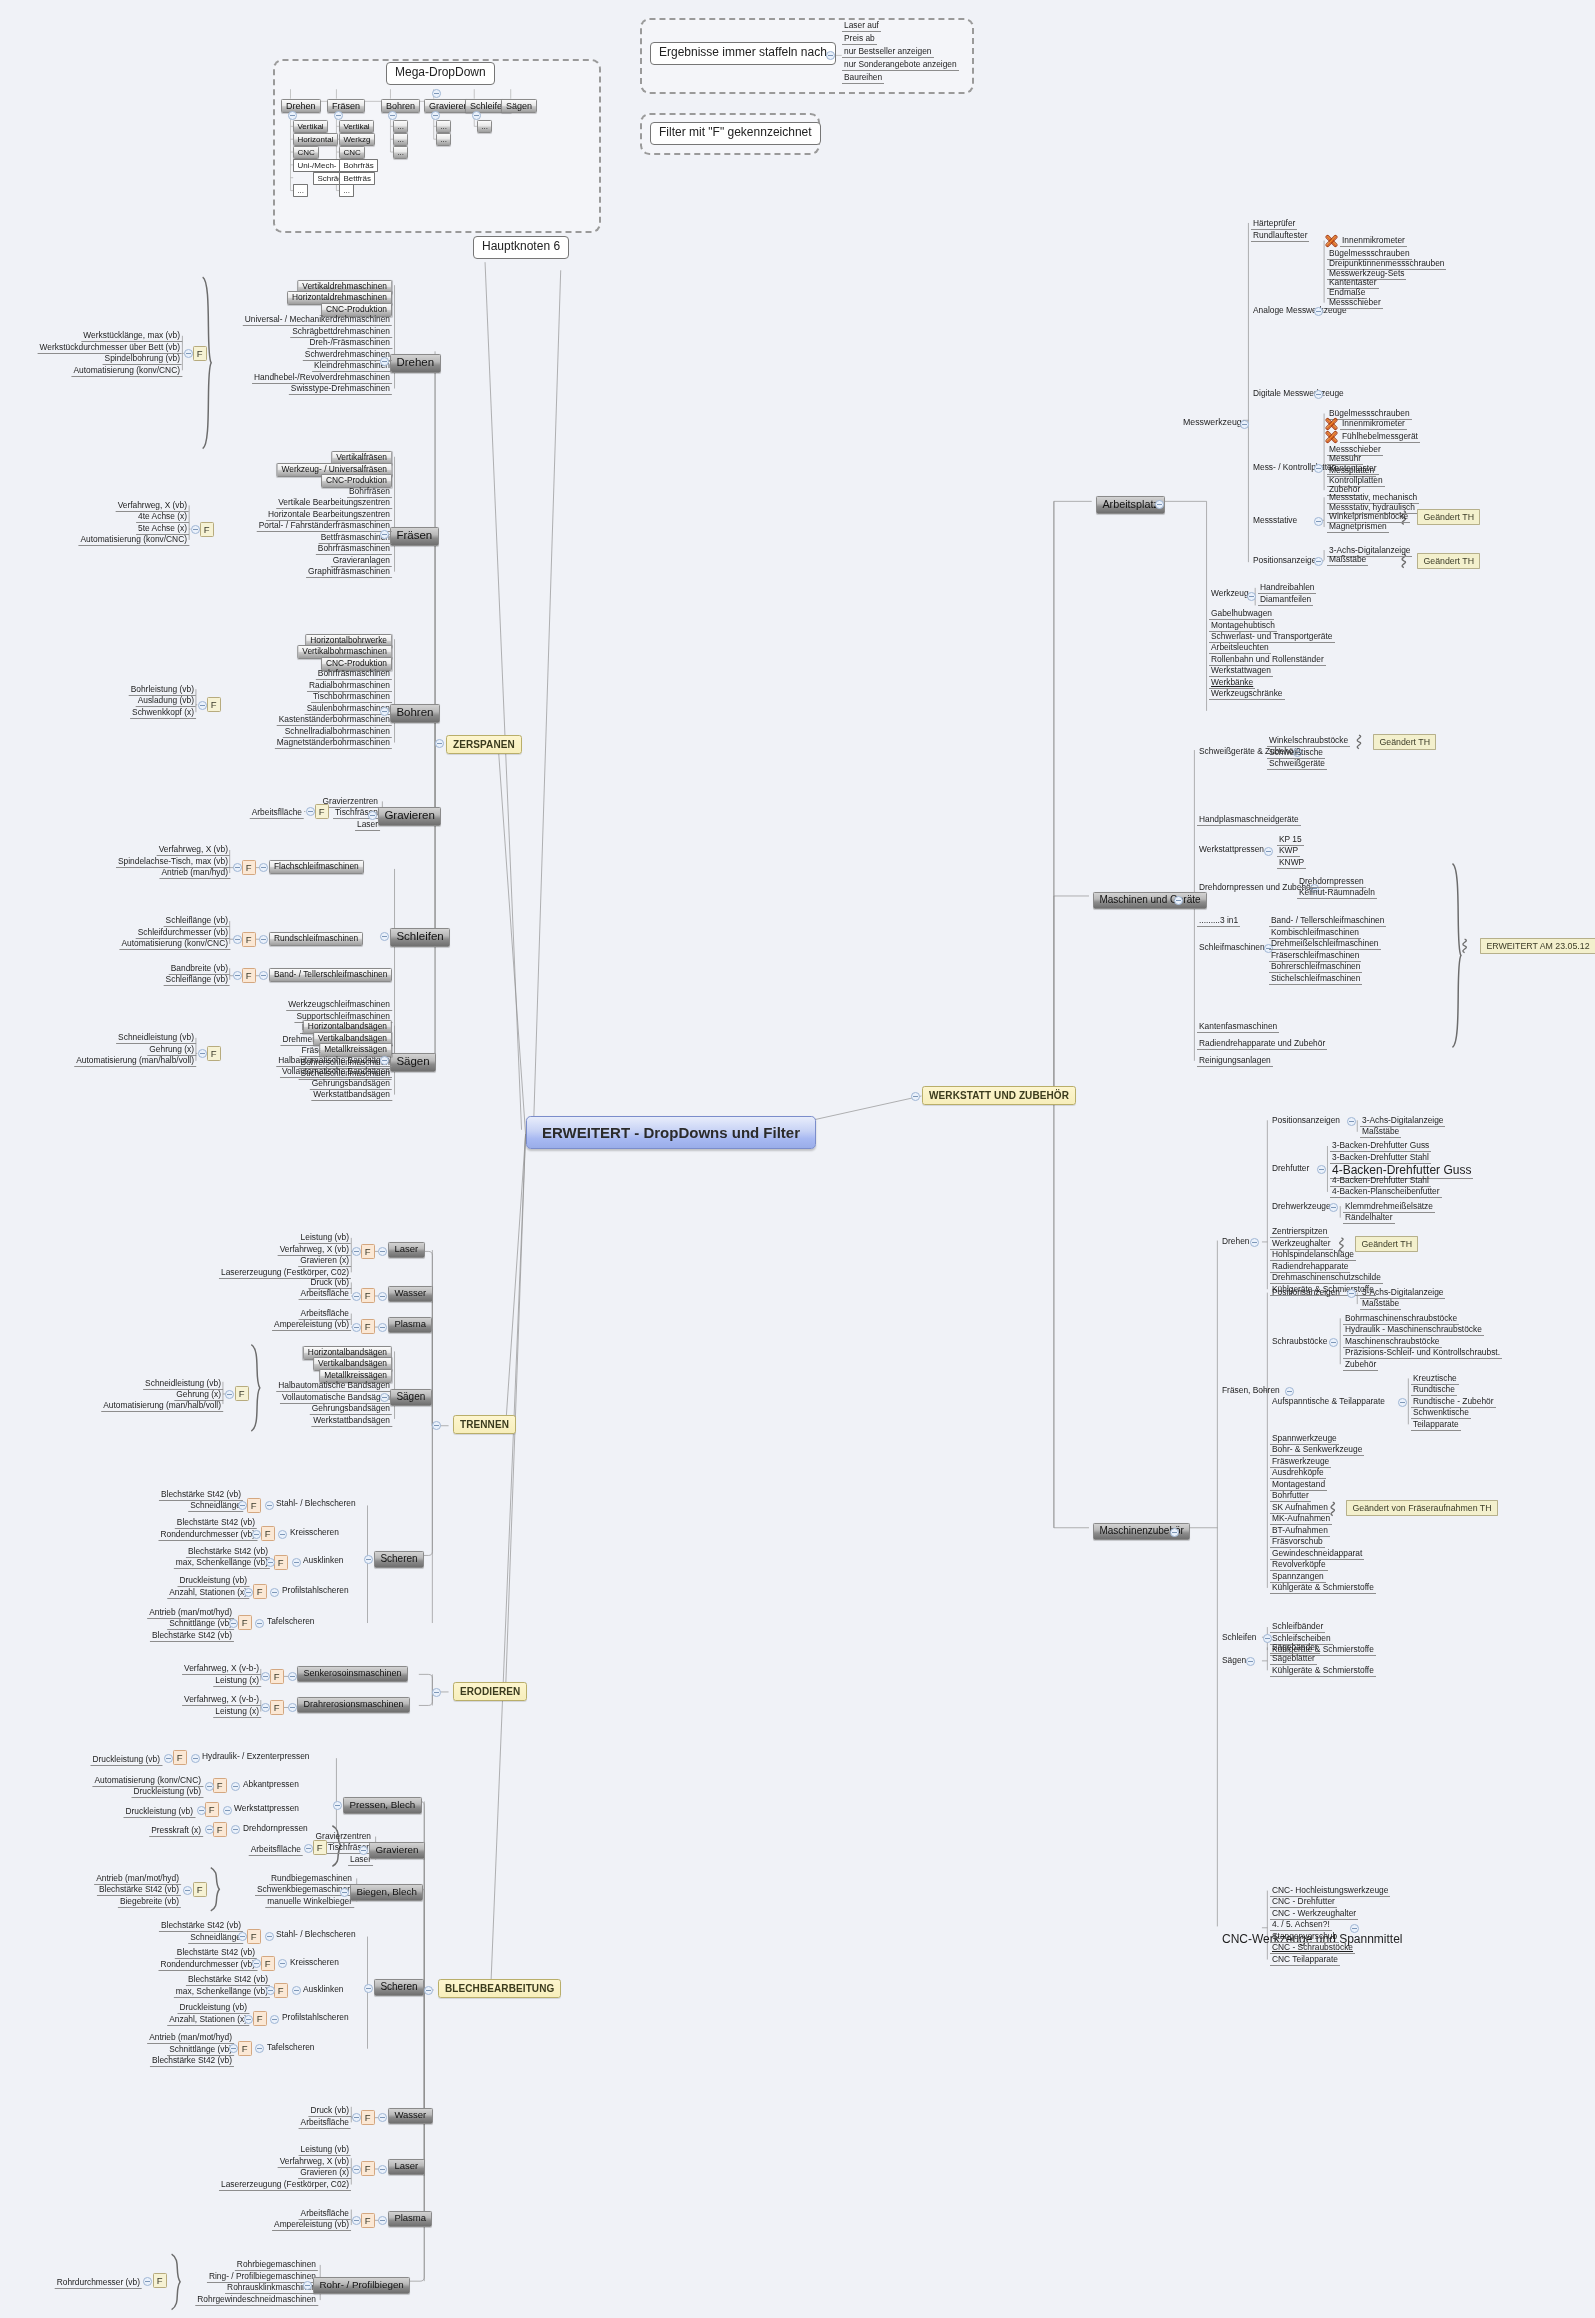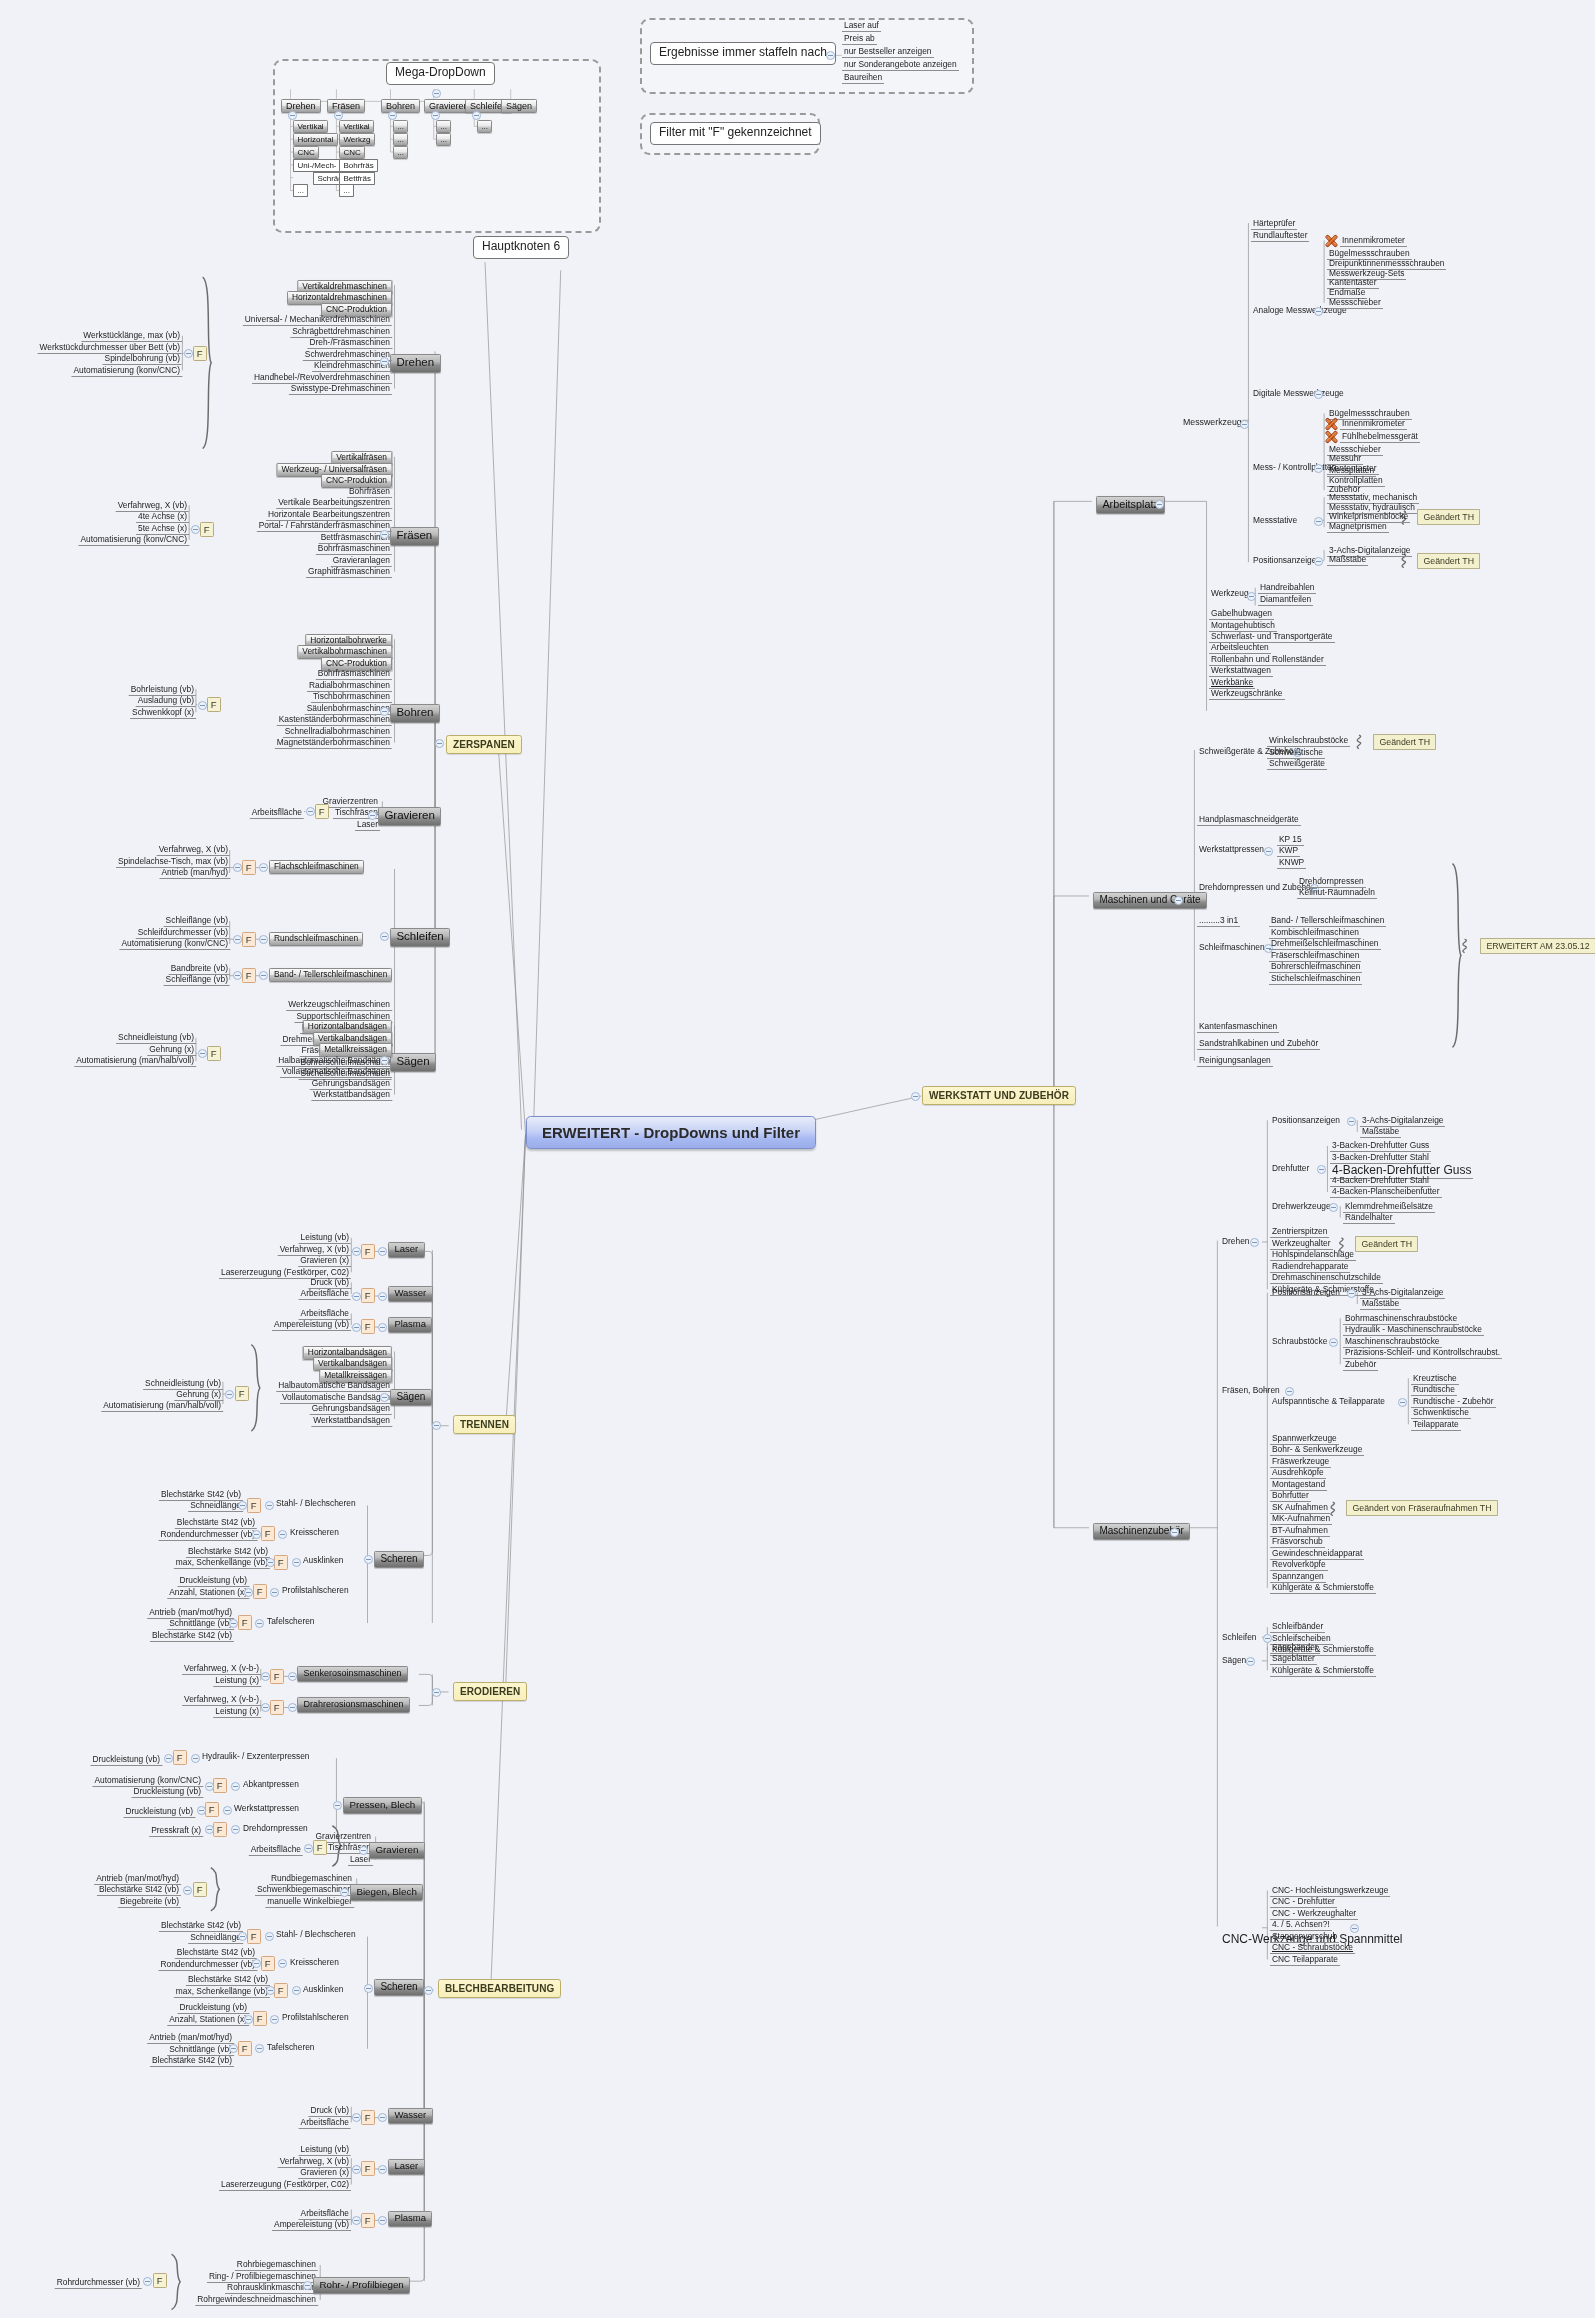--- a/index.html
+++ b/index.html
@@ -738,21 +738,21 @@
       <div class="node leaf ul" style="left: 1197px; top: 915px; font-size: 8.4px;">.........3 in1</div>
       <div class="node leaf" style="left: 1197px; top: 942px; font-size: 8.4px;">Schleifmaschinen</div>
       <div class="toggle" style="left: 1264px; top: 944px;"></div>
       <div class="node leaf ul" style="left: 1269px; top: 915px; font-size: 8.4px;">Band- / Tellerschleifmaschinen</div>
       <div class="node leaf ul" style="left: 1269px; top: 927px; font-size: 8.4px;">Kombischleifmaschinen</div>
       <div class="node leaf ul" style="left: 1269px; top: 938px; font-size: 8.4px;">Drehmeißelschleifmaschinen</div>
       <div class="node leaf ul" style="left: 1269px; top: 950px; font-size: 8.4px;">Fräserschleifmaschinen</div>
       <div class="node leaf ul" style="left: 1269px; top: 961px; font-size: 8.4px;">Bohrerschleifmaschinen</div>
       <div class="node leaf ul" style="left: 1269px; top: 973px; font-size: 8.4px;">Stichelschleifmaschinen</div>
       <div class="node leaf ul" style="left: 1197px; top: 1021px; font-size: 8.4px;">Kantenfasmaschinen</div>
-      <div class="node leaf ul" style="left: 1197px; top: 1038px; font-size: 8.4px;">Sandstrahlkabinen und Zubehör</div>
+      <div class="node leaf ul" style="left: 1197px; top: 1038px; font-size: 8.4px;">Radiendrehapparate und Zubehör</div>
       <div class="node leaf ul" style="left: 1197px; top: 1055px; font-size: 8.4px;">Reinigungsanlagen</div>
       <div class="node note" style="left: 1480px; top: 938px;">ERWEITERT AM 23.05.12</div>
       <div class="node cap dark" style="left: 1093px; top: 1523px; font-size: 10px;">Maschinenzubehör</div>
       <div class="toggle" style="left: 1170px; top: 1528px;"></div>
       <div class="node leaf" style="left: 1220px; top: 1236px; font-size: 8.4px;">Drehen</div>
       <div class="toggle" style="left: 1250px; top: 1238px;"></div>
       <div class="node leaf" style="left: 1270px; top: 1115px; font-size: 8.4px;">Positionsanzeigen</div>
       <div class="toggle" style="left: 1347px; top: 1117px;"></div>
       <div class="node leaf ul" style="left: 1360px; top: 1115px; font-size: 8.4px;">3-Achs-Digitalanzeige</div>
       <div class="node leaf ul" style="left: 1360px; top: 1126px; font-size: 8.4px;">Maßstäbe</div>

